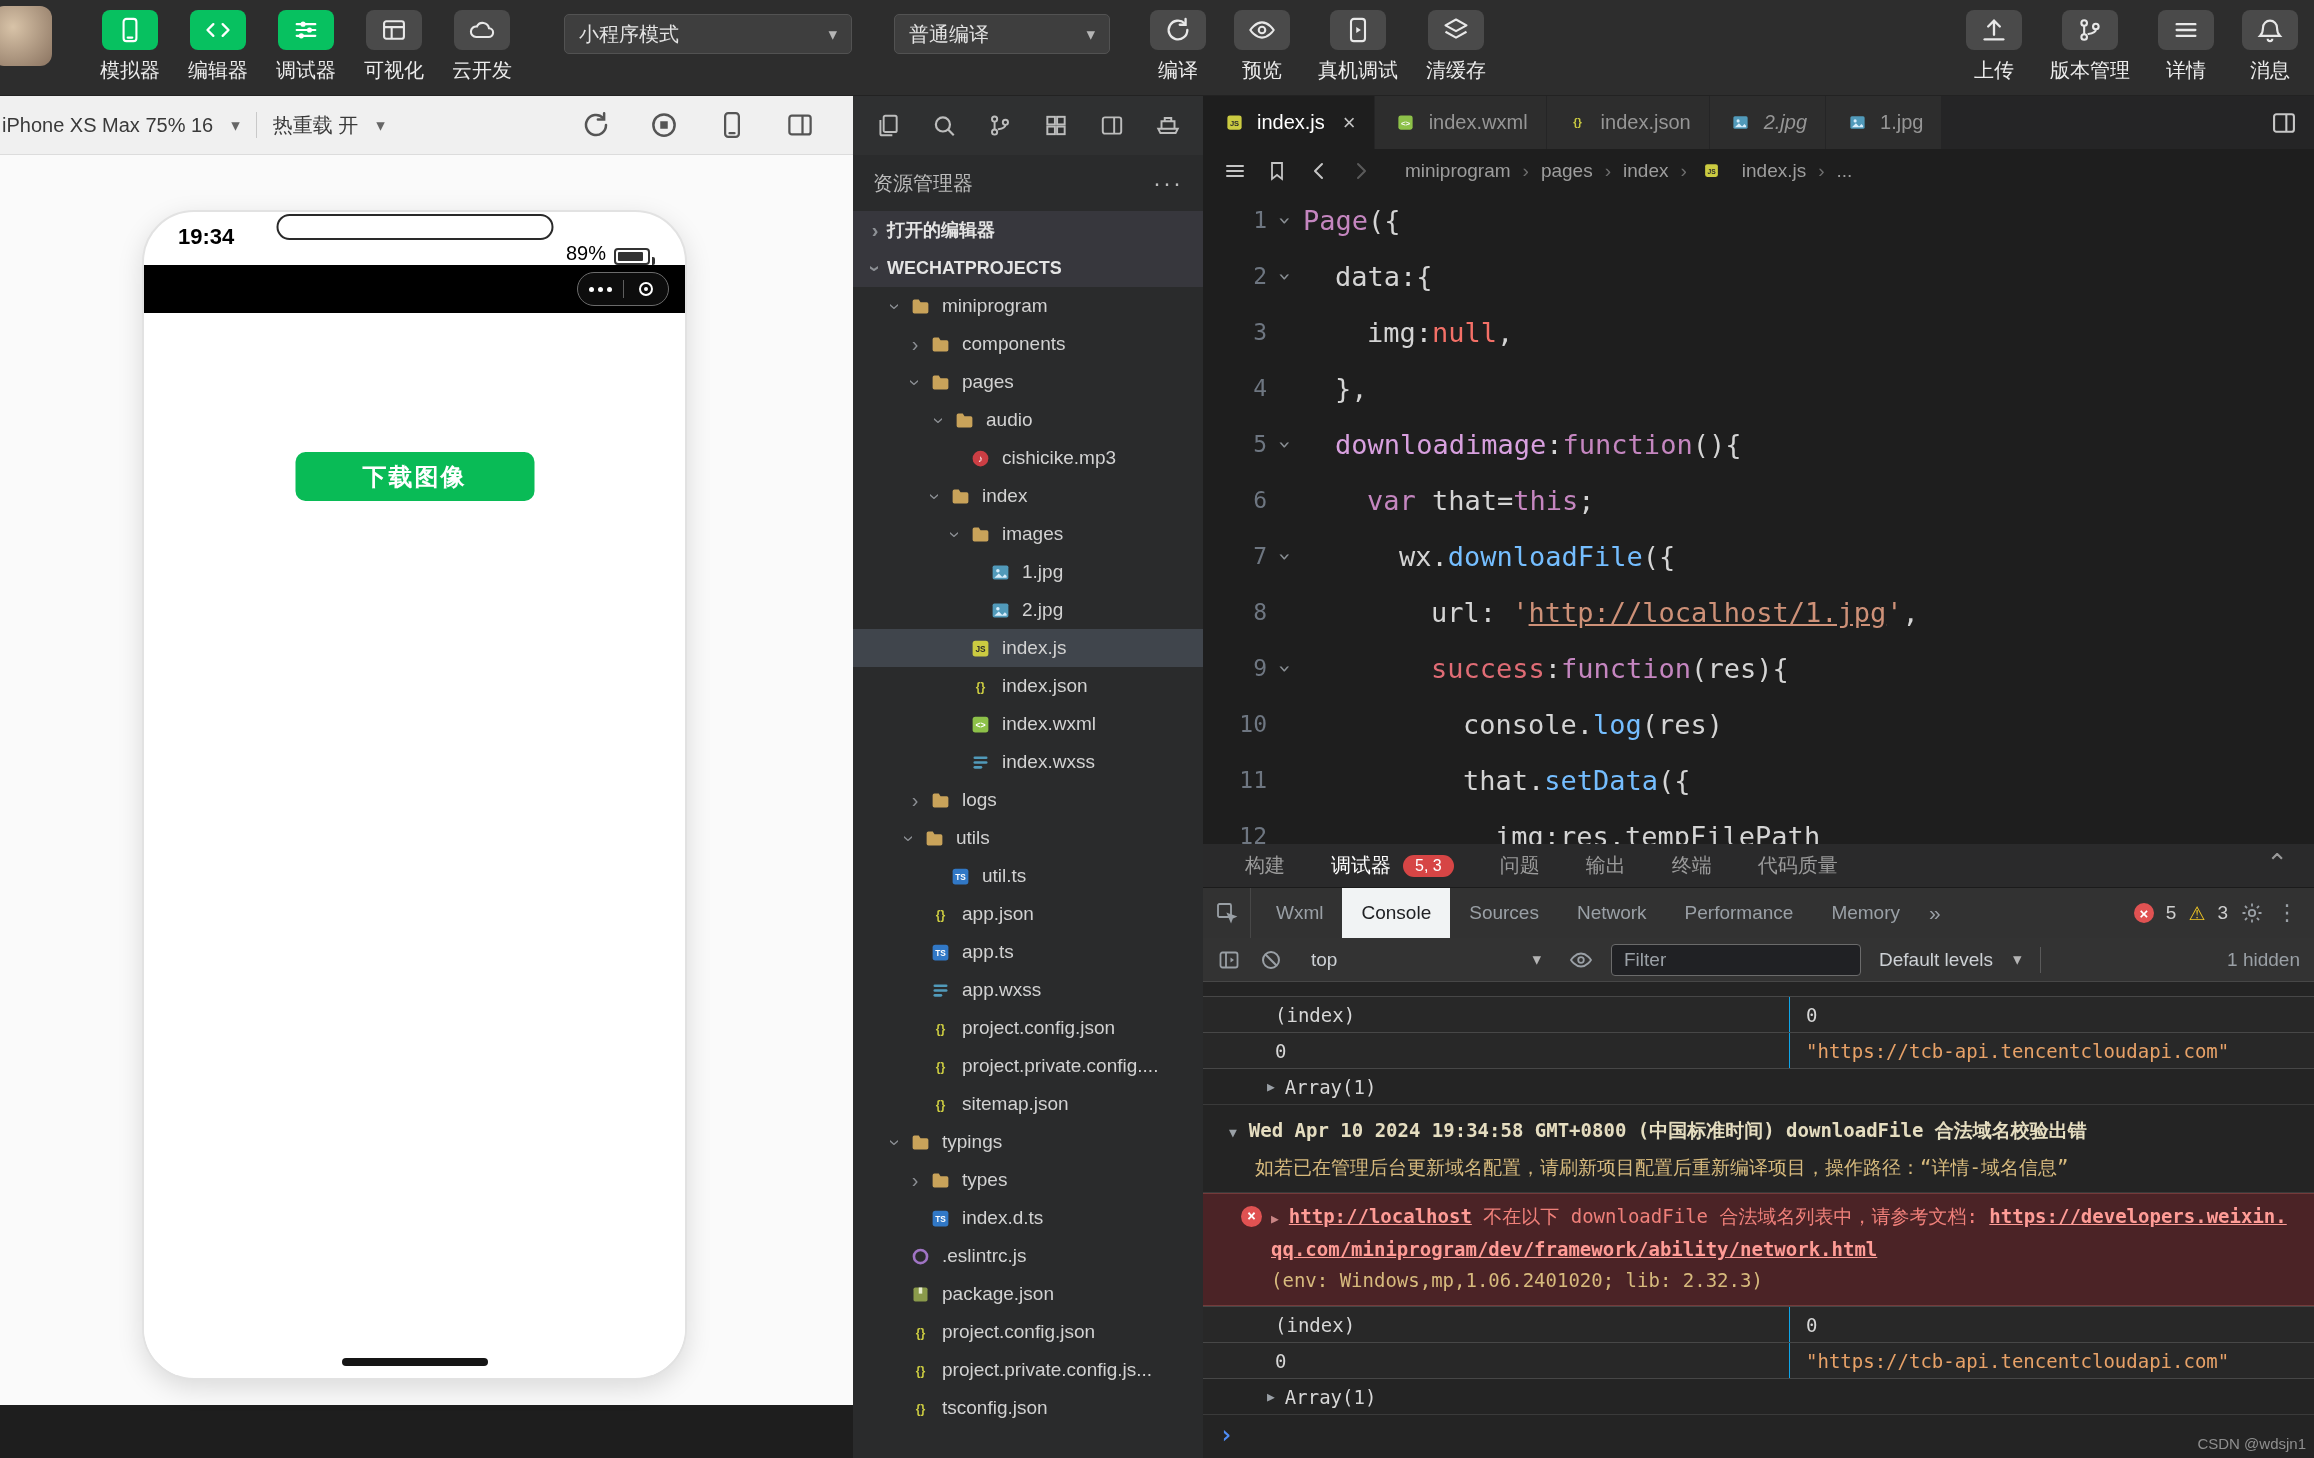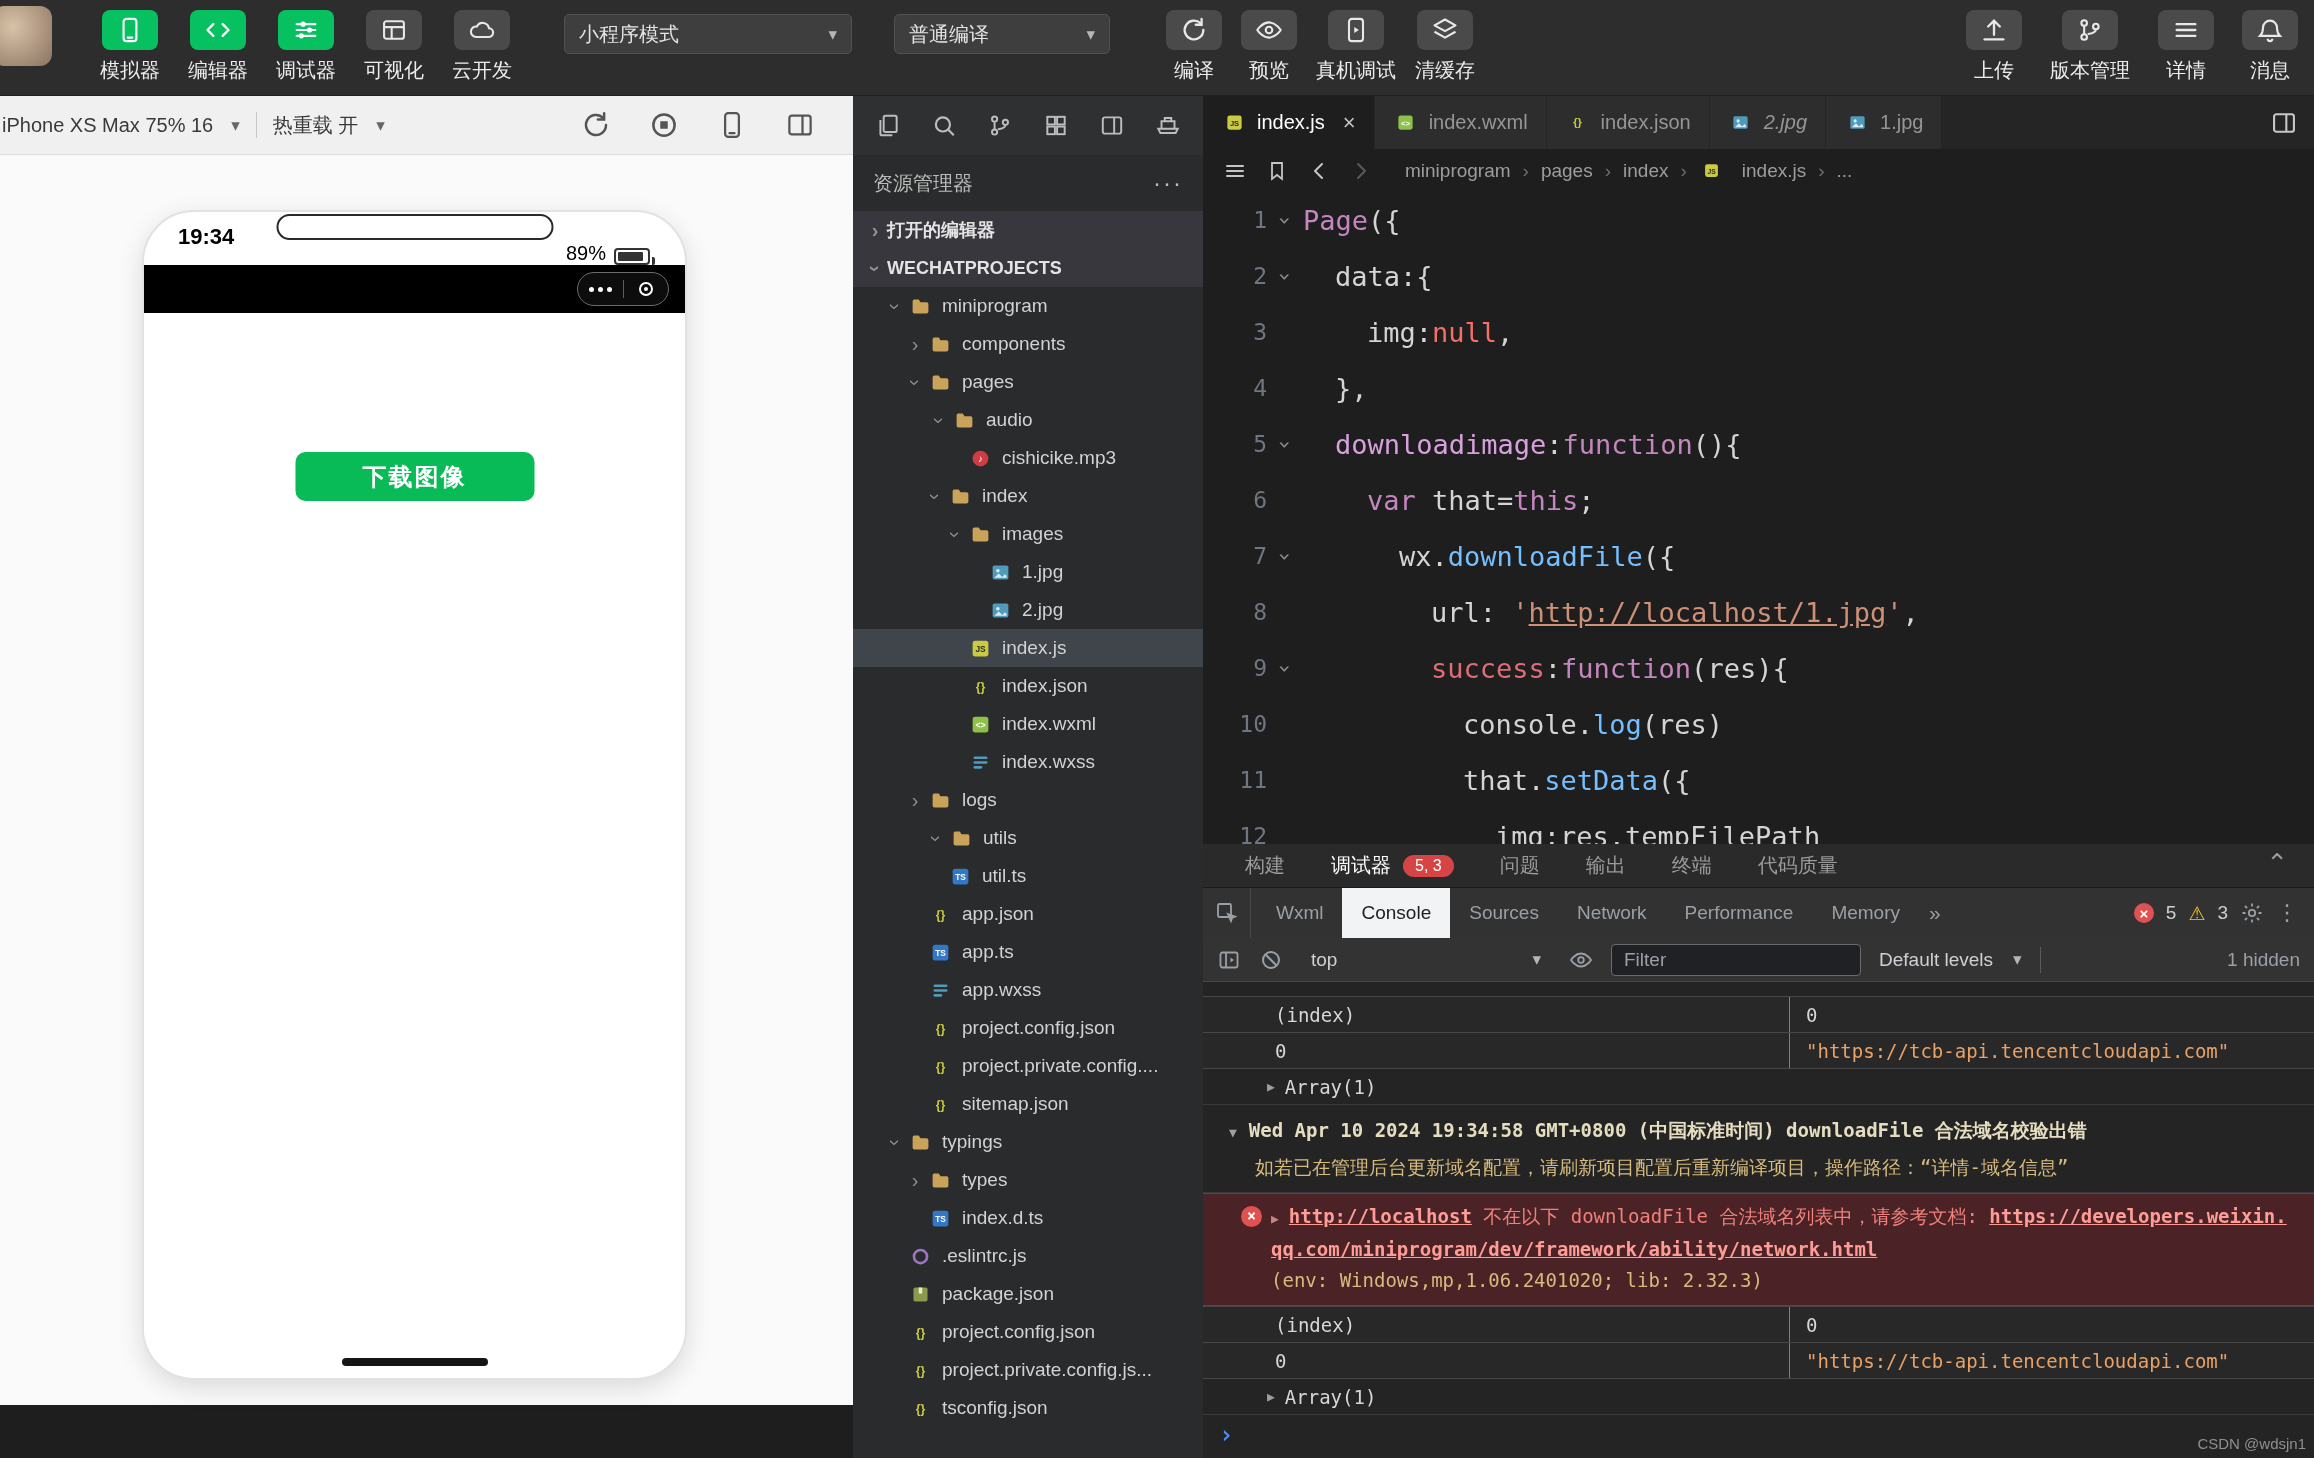--- a/index.html
+++ b/index.html
@@ -20,21 +20,21 @@
   .tb-btn .ic { width:56px; height:40px; border-radius:8px; display:flex; align-items:center; justify-content:center; }
   .tb-btn .ic svg { width:28px; height:28px; }
   .tb-btn.active .ic { background:#07c160; color:#fff; }
   .tb-btn:not(.active) .ic { background:#4a4a4a; color:#e8e8e8; }
   .tb-btn .lbl { font-size:20px; color:#ececec; white-space:nowrap; }
   .tb-select { height:40px; margin-top:4px; background:#3e3e3e; border:1px solid #525252; border-radius:5px;
     display:flex; align-items:center; justify-content:space-between; padding:0 14px; color:#e3e3e3; font-size:20px; }
   .mode-select { width:288px; margin-left:52px; }
   .compile-select { width:216px; margin-left:42px; }
   .sel-arrow { color:#b5b5b5; font-size:17px; margin-left:10px; }
-  .action-group { margin-left:56px; gap:19px; }
+  .action-group { margin-left:40px; gap:28px; }
   .right-group { margin-left:auto; margin-right:16px; gap:28px; }
 
   
   .sim-panel { position:absolute; left:0; top:96px; width:853px; height:1309px; background:#fafafa; }
   .sim-toolbar { height:59px; background:#f0f0f0; border-bottom:1px solid #dcdcdc;
     display:flex; align-items:center; color:#3a3a3a; font-size:20px; padding:0 10px 0 2px; }
   .sim-device,.sim-hot { display:flex; align-items:center; gap:8px; white-space:nowrap; }
   .sim-device .sel-arrow,.sim-hot .sel-arrow { color:#666; }
   .sim-divider { width:1px; height:26px; background:#c9c9c9; margin:0 16px; }
   .sim-tools { margin-left:auto; display:flex; gap:38px; color:#555; padding-right:28px; }
@@ -573,21 +573,21 @@
         </div>
         <div class="tree-row" data-name="tree-item" style="padding-left: 50px;">
           <span class="chev" data-name="chevron-right-icon">›</span>
           <span class="fi" data-name="folder-icon">
             <svg viewBox="0 0 24 24" fill="#c9a35a">
               <path d="M3 6a2 2 0 0 1 2-2h5l2 3h7a2 2 0 0 1 2 2v9a2 2 0 0 1-2 2H5a2 2 0 0 1-2-2z"></path>
             </svg>
           </span>
           <span class="tree-label" data-name="tree-item-label">logs</span>
         </div>
-        <div class="tree-row" data-name="tree-item" style="padding-left: 56px; margin-left: 15px;">
+        <div class="tree-row" data-name="tree-item" style="padding-left: 44px;">
           <span class="chev open" data-name="chevron-down-icon">›</span>
           <span class="fi" data-name="folder-icon">
             <svg viewBox="0 0 24 24" fill="#c9a35a">
               <path d="M3 6a2 2 0 0 1 2-2h5l2 3h7a2 2 0 0 1 2 2v9a2 2 0 0 1-2 2H5a2 2 0 0 1-2-2z"></path>
             </svg>
           </span>
           <span class="tree-label" data-name="tree-item-label">utils</span>
         </div>
         <div class="tree-row" data-name="tree-item" style="padding-left: 70px;">
           <span class="chev"></span>

